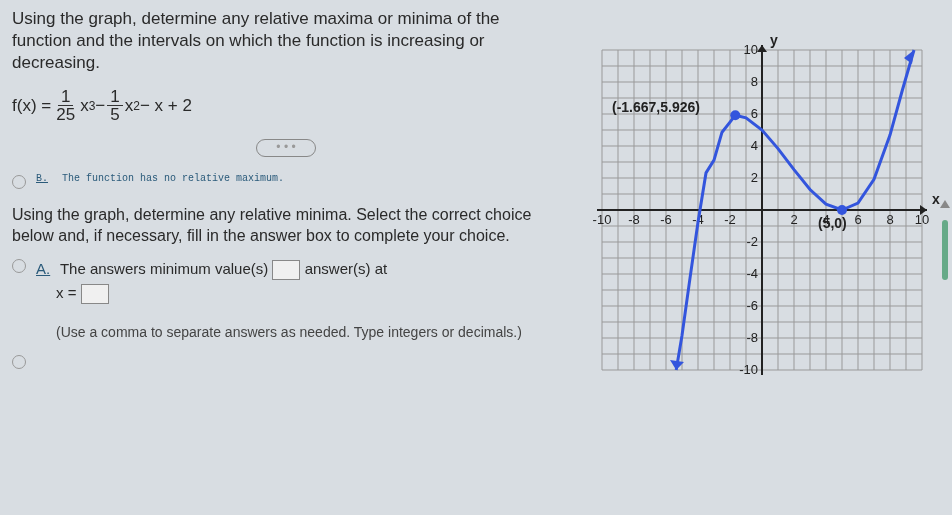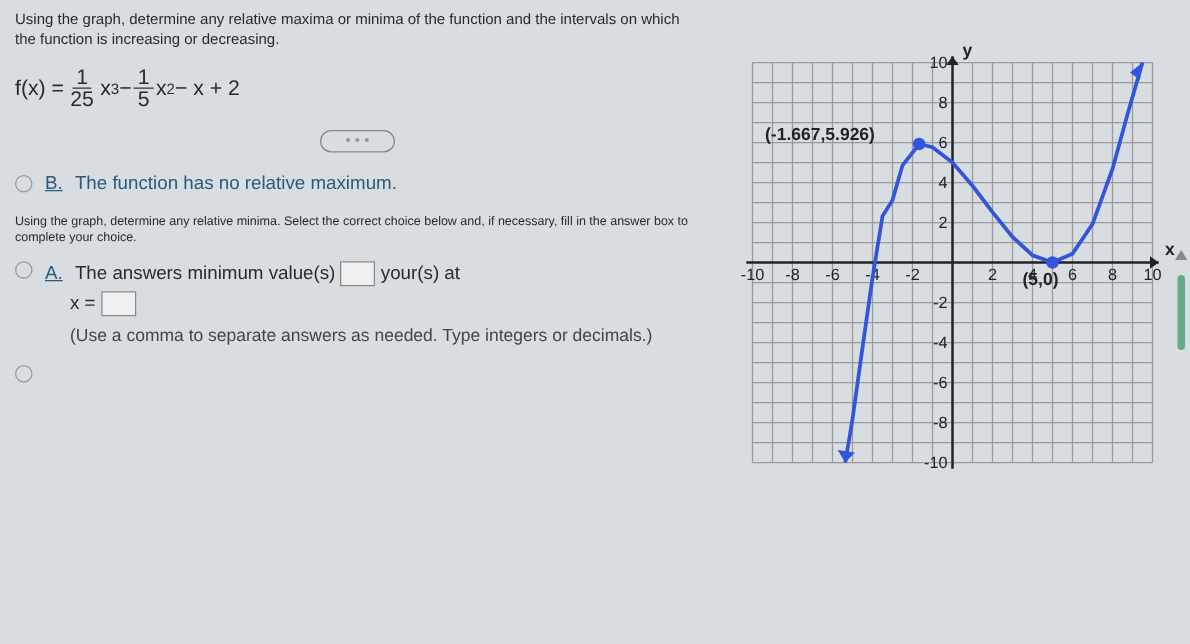--- a/index.html
+++ b/index.html
@@ -1,34 +1,34 @@
 <!DOCTYPE html>
 <html><head>
 <meta charset="utf-8">
 <style>
 * { box-sizing: border-box; margin: 0; padding: 0; }
 body { font-family: Arial, sans-serif; background: #d8dde2; width: 952px; height: 515px; overflow: hidden; display: flex; }
 .left-panel { width: 580px; padding: 8px 12px; color: #2a2a2a; }
 .right-panel { flex: 1; padding: 10px; position: relative; }
-.question-text { font-size: 12px; line-height: 1.3; margin-bottom: 14px; }
+.question-text { font-size: 17px; line-height: 1.3; margin-bottom: 14px; }
 .formula { font-size: 17px; margin: 14px 0 12px 0; display: flex; align-items: center; }
 .frac { display: inline-flex; flex-direction: column; align-items: center; vertical-align: middle; line-height: 1; margin: 0 2px; }
 .frac .num { border-bottom: 1.5px solid #333; padding: 0 3px; }
 .frac .den { padding: 0 3px; text-align: center; }
 .sup { font-size: 12px; vertical-align: super; }
 .divider-dots { width: 60px; height: 18px; border: 1px solid #888; border-radius: 10px; margin: 16px auto; text-align: center; font-size: 12px; color: #999; line-height: 14px; }
 .option { display: flex; align-items: flex-start; margin: 10px 0; }
 .radio { width: 14px; height: 14px; border: 1.5px solid #4a6; border-radius: 50%; margin-right: 10px; margin-top: 2px; flex-shrink: 0; cursor: pointer; }
 .radio.gray { border-color: #999; }
-.opt-label { font-size: 15px; color: #2a5a7a; }
+.opt-label { font-size: 10px; color: #2a5a7a; font-family: Liberation Mono, monospace; }
 .opt-letter { display: inline-block; width: 20px; text-decoration: underline; }
-.sub-question { font-size: 10px; margin: 16px 0 10px 0; line-height: 1.3; }
+.sub-question { font-size: 16px; margin: 16px 0 10px 0; line-height: 1.3; }
 .option-body { font-size: 15px; line-height: 1.6; }
 .input-box { display: inline-block; width: 28px; height: 20px; border: 1px solid #888; background: #f0f0f0; vertical-align: middle; }
-.hint { font-size: 14px; color: #444; margin-top: 2px; }
+.hint { font-size: 14px; color: #444; margin-top: 16px; }
 .scroll-indicator { position: absolute; right: 4px; top: 220px; width: 6px; height: 60px; background: #6a8; border-radius: 3px; }
 .tri-up { position: absolute; right: 2px; top: 200px; width: 0; height: 0; border-left: 5px solid transparent; border-right: 5px solid transparent; border-bottom: 8px solid #888; }
 
 svg { display: block; }
 .grid-line { stroke: #999; stroke-width: 1; }
 .axis-line { stroke: #222; stroke-width: 2; }
 .curve { stroke: #3355dd; stroke-width: 3; fill: none; }
 .point { fill: #3355dd; }
 .label-text { font-size: 14px; fill: #222; font-weight: bold; }
 .tick-text { font-size: 13px; fill: #222; }
@@ -71,21 +71,21 @@
 
   <div class="sub-question">Using the graph, determine any relative minima. Select the correct choice below and, if necessary, fill in the answer box to complete your choice.</div>
 
   <div class="option">
     <div class="radio gray"></div>
     <div class="option-body">
       <div>
         <span class="opt-letter" style="color:#2a5a7a; text-decoration:underline;">A.</span>
         <span>The answers minimum value(s) </span>
         <span class="input-box"></span>
-        <span> your(s) at</span>
+        <span> answer(s) at</span>
       </div>
       <div style="margin-left:20px;">
         <span>x = </span>
         <span class="input-box"></span>
       </div>
       <div class="hint" style="margin-left:20px;">(Use a comma to separate answers as needed. Type integers or decimals.)</div>
     </div>
   </div>
 
   <div class="option">

